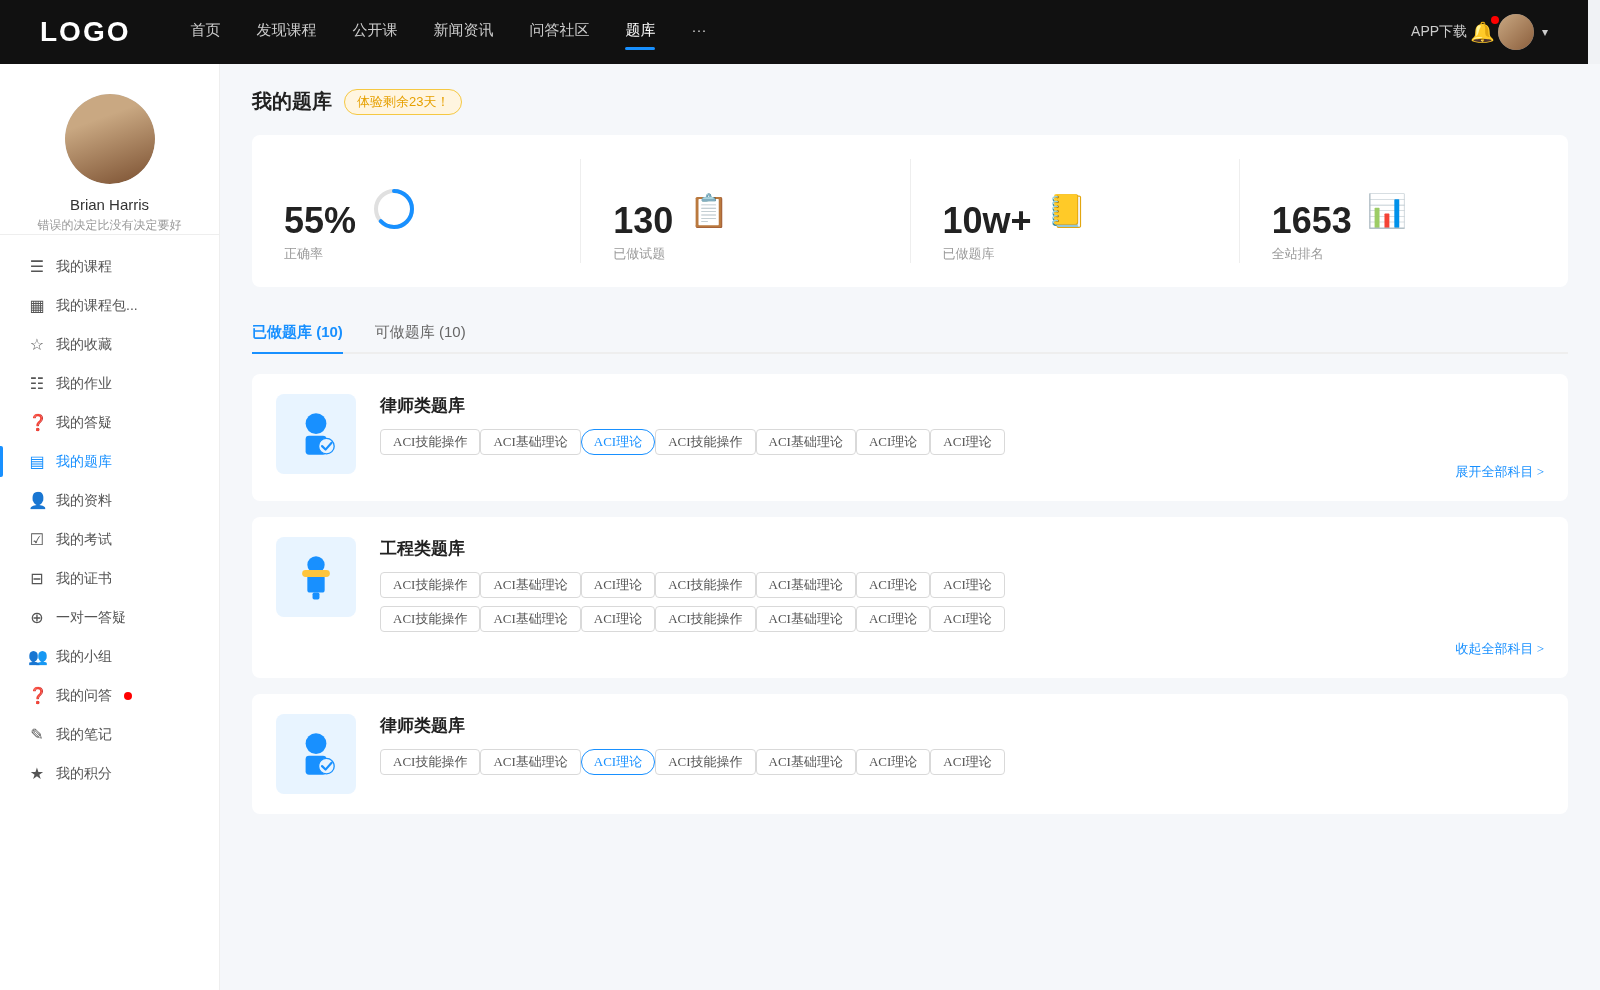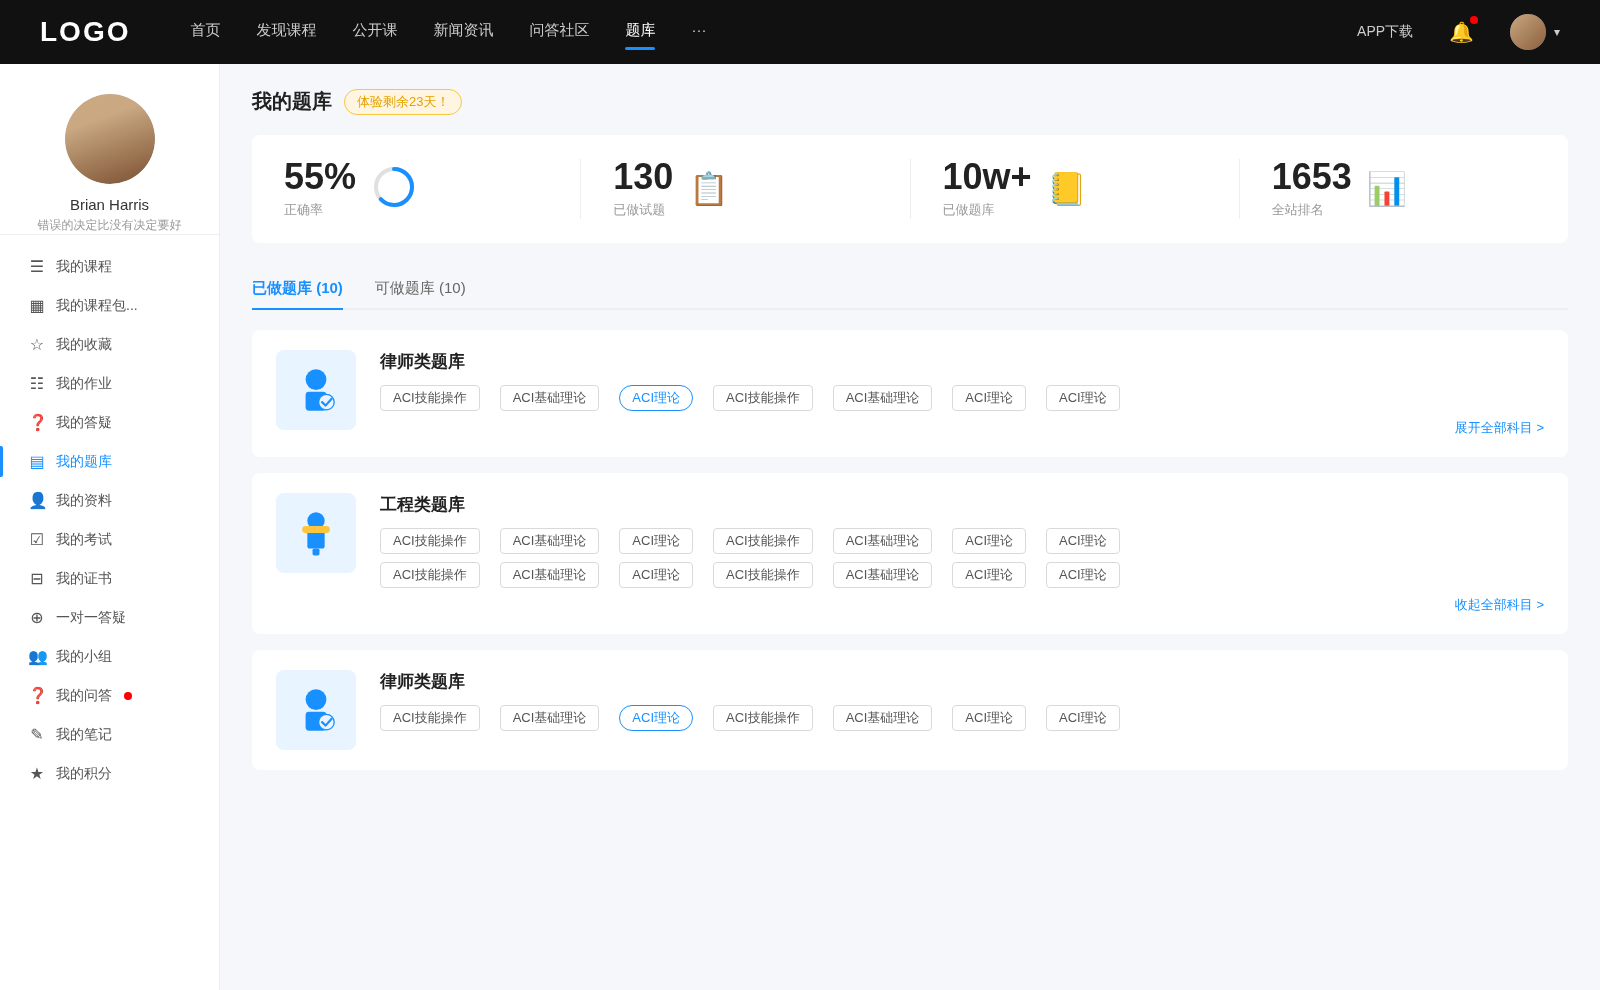--- a/index.html
+++ b/index.html
@@ -6,21 +6,21 @@
     body { font-family: "PingFang SC", "Microsoft YaHei", sans-serif; background: #f0f2f5; }
 
     
     .header {
       background: #111;
       height: 64px;
       display: flex;
       align-items: center;
       padding: 0 40px;
       position: fixed;
-      top: 0; left: 0; right: 0;
+      top: 0; left: 0; right: 12px;
       z-index: 100;
     }
     .header-logo {
       color: white;
       font-size: 28px;
       font-weight: bold;
       letter-spacing: 2px;
       margin-right: 60px;
     }
     .header-nav {
@@ -43,21 +43,21 @@
       position: absolute;
       bottom: -6px;
       left: 0; right: 0;
       height: 3px;
       background: #1890ff;
       border-radius: 2px;
     }
     .header-right {
       display: flex;
       align-items: center;
-      gap: 36px;
+      gap: 3px;
     }
     .app-download {
       color: #ccc;
       font-size: 14px;
       cursor: pointer;
     }
     .bell-icon {
       color: white;
       font-size: 20px;
       position: relative;
@@ -233,20 +233,21 @@
       gap: 16px;
       padding: 0 32px;
       border-right: 1px solid #eee;
     }
     .stat-item:last-child { border-right: none; }
     .stat-value {
       font-size: 36px;
       font-weight: 700;
       color: #222;
       line-height: 1;
+      margin-top: 44px;
     }
     .stat-label {
       font-size: 13px;
       color: #999;
       margin-top: 6px;
     }
 
     
     .tabs-row {
       display: flex;
@@ -294,31 +295,32 @@
       align-items: center;
       justify-content: center;
       flex-shrink: 0;
     }
     .qbank-icon-svg {
       width: 52px;
       height: 52px;
     }
     .qbank-body {
       flex: 1;
+      font-family: Liberation Serif, serif;
     }
     .qbank-title {
       font-size: 17px;
       font-weight: 600;
       color: #222;
       margin-bottom: 12px;
     }
     .tags-row {
       display: flex;
       flex-wrap: wrap;
-      gap: 20px;
+      gap: 0;
       margin-bottom: 8px;
     }
     .tag {
       border: 1px solid #d9d9d9;
       border-radius: 4px;
       padding: 3px 12px;
       font-size: 13px;
       color: #555;
       cursor: pointer;
       background: #fff;

